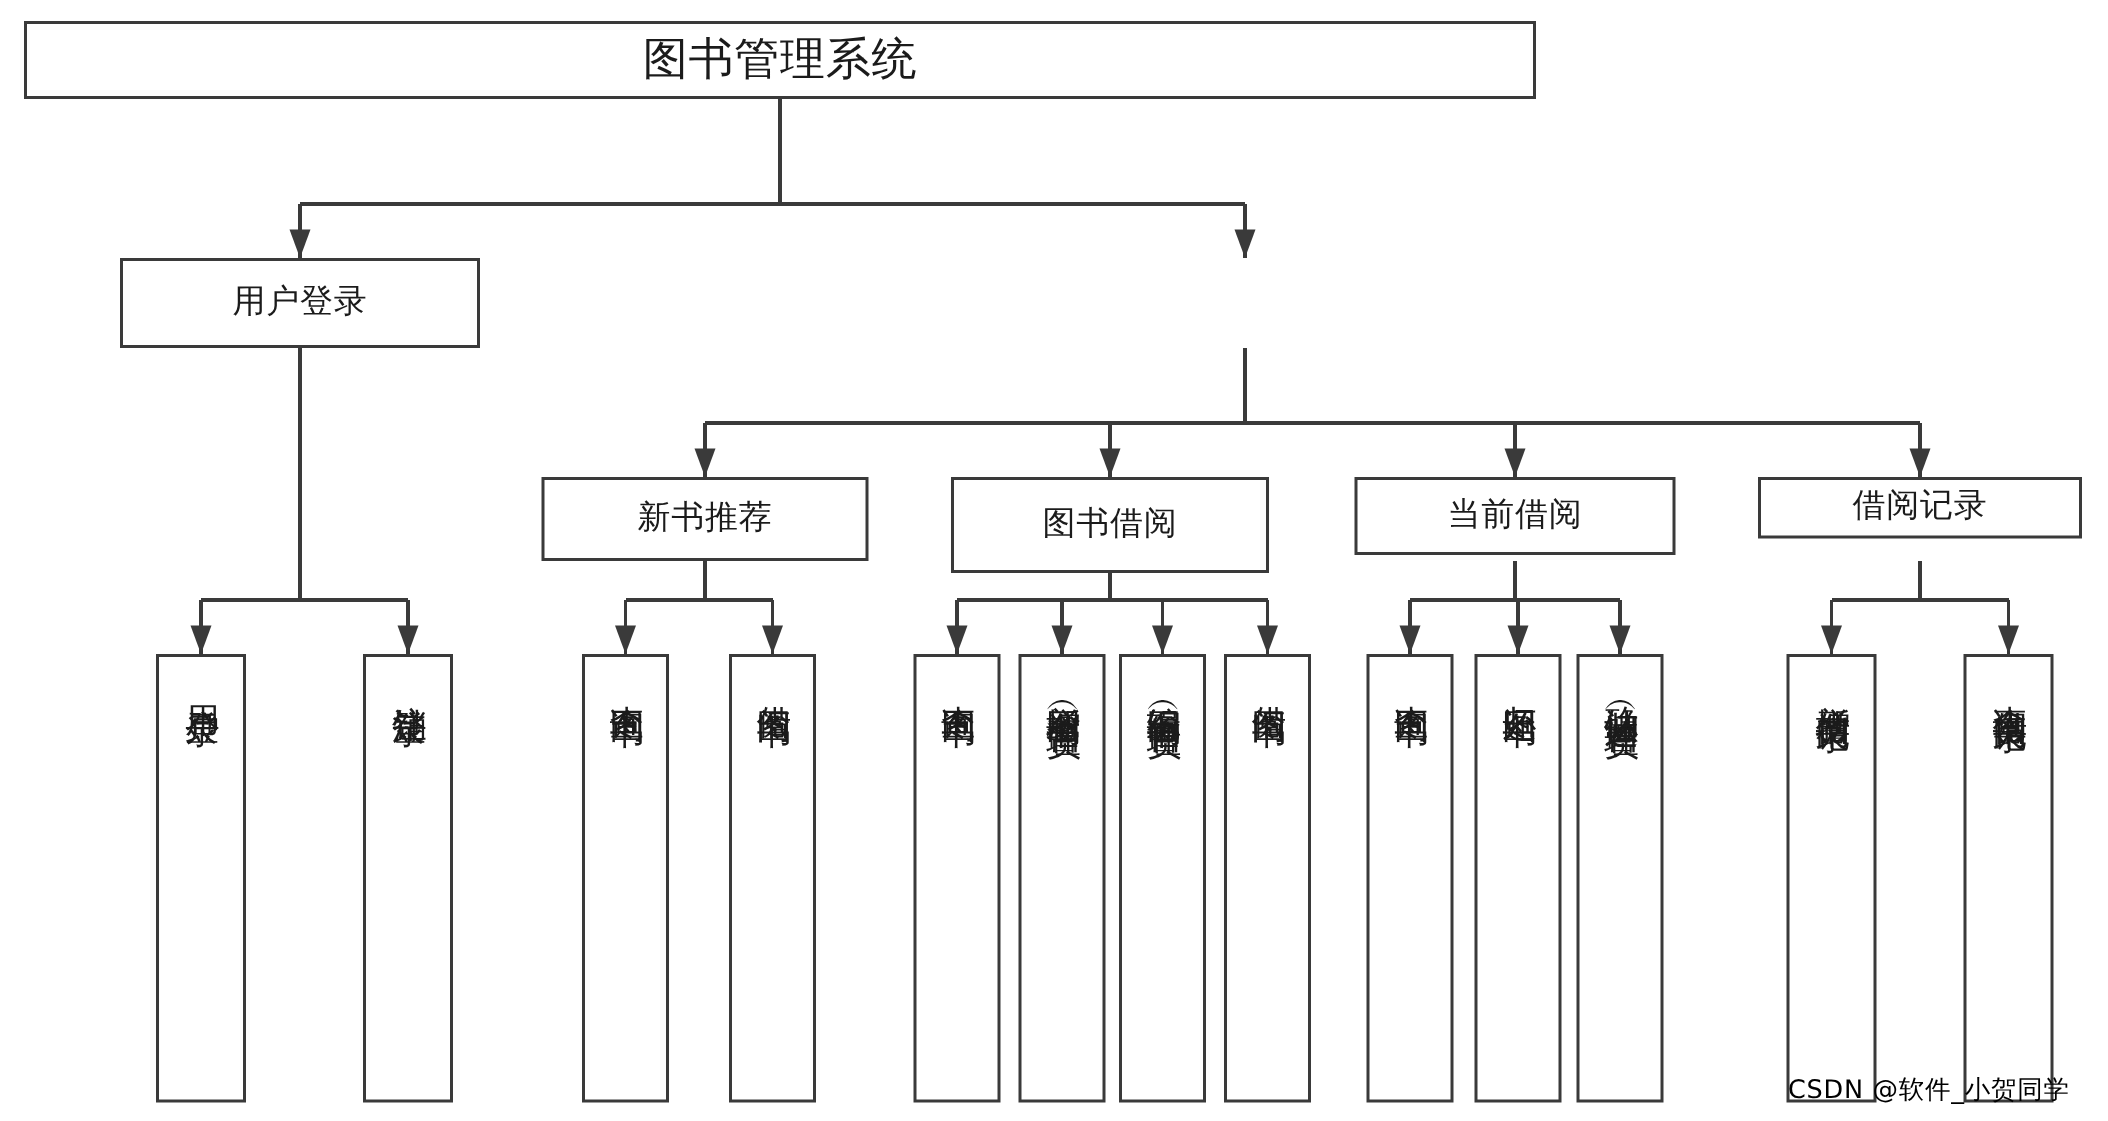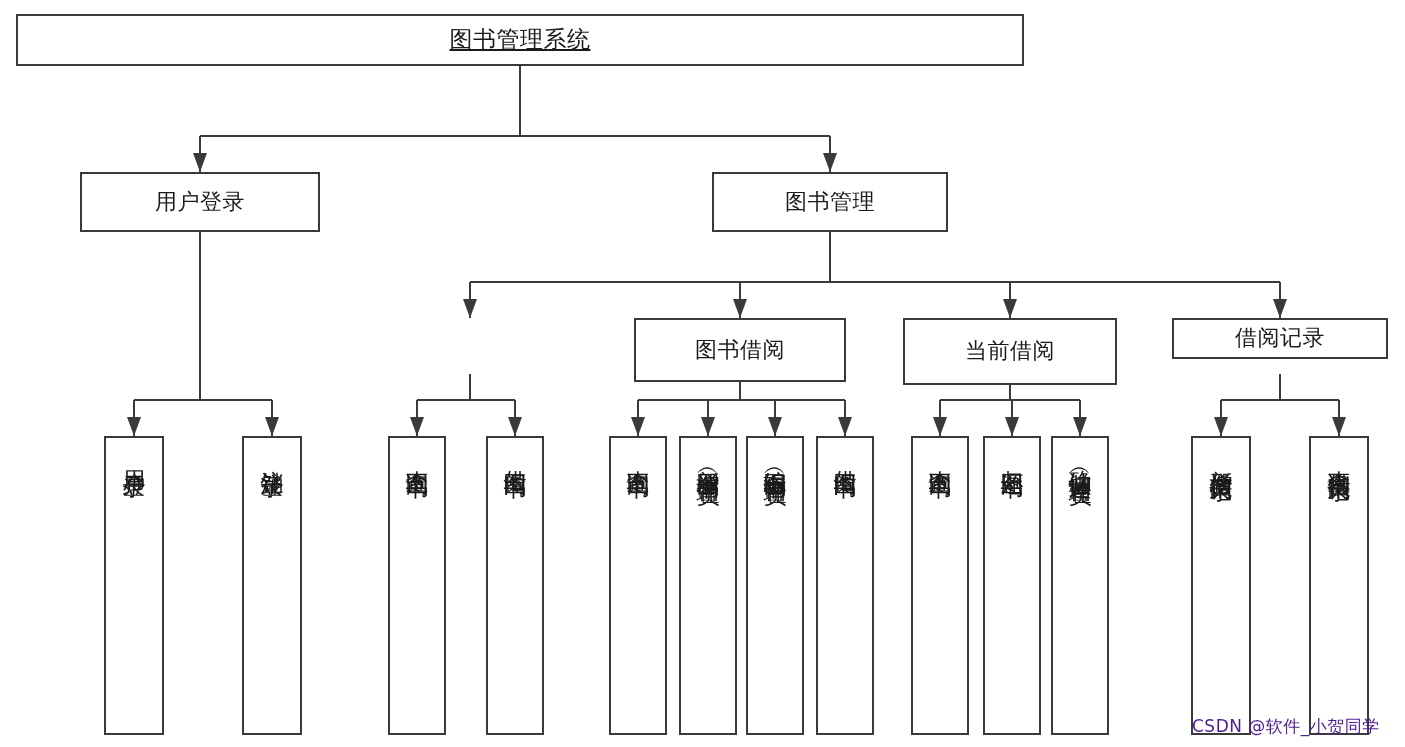--- a/index.html
+++ b/index.html
@@ -42,22 +42,21 @@
     text-align: center;
     line-height: 1.12;
     letter-spacing: 0.5px;
   }
   
   .node.horiz .node-label {
     font-size: 22px;
     white-space: nowrap;
   }
   .node.root .node-label {
-    font-size: 23px;
-    text-decoration: underline;
+    font-size: 30px;
   }
   
   .node.vert {
     align-items: flex-start;
     justify-content: center;
     padding-top: 14px;
   }
   .node.vert .node-label {
     writing-mode: vertical-rl;
     text-orientation: upright;
@@ -134,28 +133,28 @@
       <polygon points="1332,417 1346,417 1339,436" fill="#3a3a3a"></polygon>
     </svg>
 
   <div class="node root horiz" style="left: 16px; top: 14px; width: 1008px; height: 52px;">
     <span class="node-label">图书管理系统</span>
   </div>
 
   <div class="node horiz" style="left: 80px; top: 172px; width: 240px; height: 60px;">
     <span class="node-label">用户登录</span>
   </div>
-  <div class="node horiz" style="left: 712px; top: 172px; width: 236px; height: 60px;">
-    <span class="node-label">图书管理</span>
-  </div>
-
+
+  <div class="node horiz" style="left: 361px; top: 318px; width: 218px; height: 56px;">
+    <span class="node-label">新书推荐</span>
+  </div>
   <div class="node horiz" style="left: 634px; top: 318px; width: 212px; height: 64px;">
     <span class="node-label">图书借阅</span>
   </div>
-  <div class="node horiz" style="left: 903px; top: 318px; width: 214px; height: 67px;">
+  <div class="node horiz" style="left: 903px; top: 318px; width: 214px; height: 52px;">
     <span class="node-label">当前借阅</span>
   </div>
   <div class="node horiz" style="left: 1172px; top: 318px; width: 216px; height: 41px;">
     <span class="node-label">借阅记录</span>
   </div>
 
   <div class="node vert" style="left: 104px; top: 436px; width: 60px; height: 299px;">
     <span class="node-label">用户登录</span>
   </div>
   <div class="node vert" style="left: 242px; top: 436px; width: 60px; height: 299px;">
@@ -192,15 +191,15 @@
     <span class="node-label">确认归还（管理员）</span>
   </div>
 
   <div class="node vert" style="left: 1191px; top: 436px; width: 60px; height: 299px;">
     <span class="node-label">新增借阅记录</span>
   </div>
   <div class="node vert" style="left: 1309px; top: 436px; width: 60px; height: 299px;">
     <span class="node-label">查询借阅记录</span>
   </div>
 
-  <div class="watermark" style="left: 1192px; top: 715px; color: #4c1d95;">CSDN @软件_小贺同学</div>
+  <div class="watermark" style="left: 1192px; top: 715px; color: #000000;">CSDN @软件_小贺同学</div>
 
 </div>
 
 </body></html>

